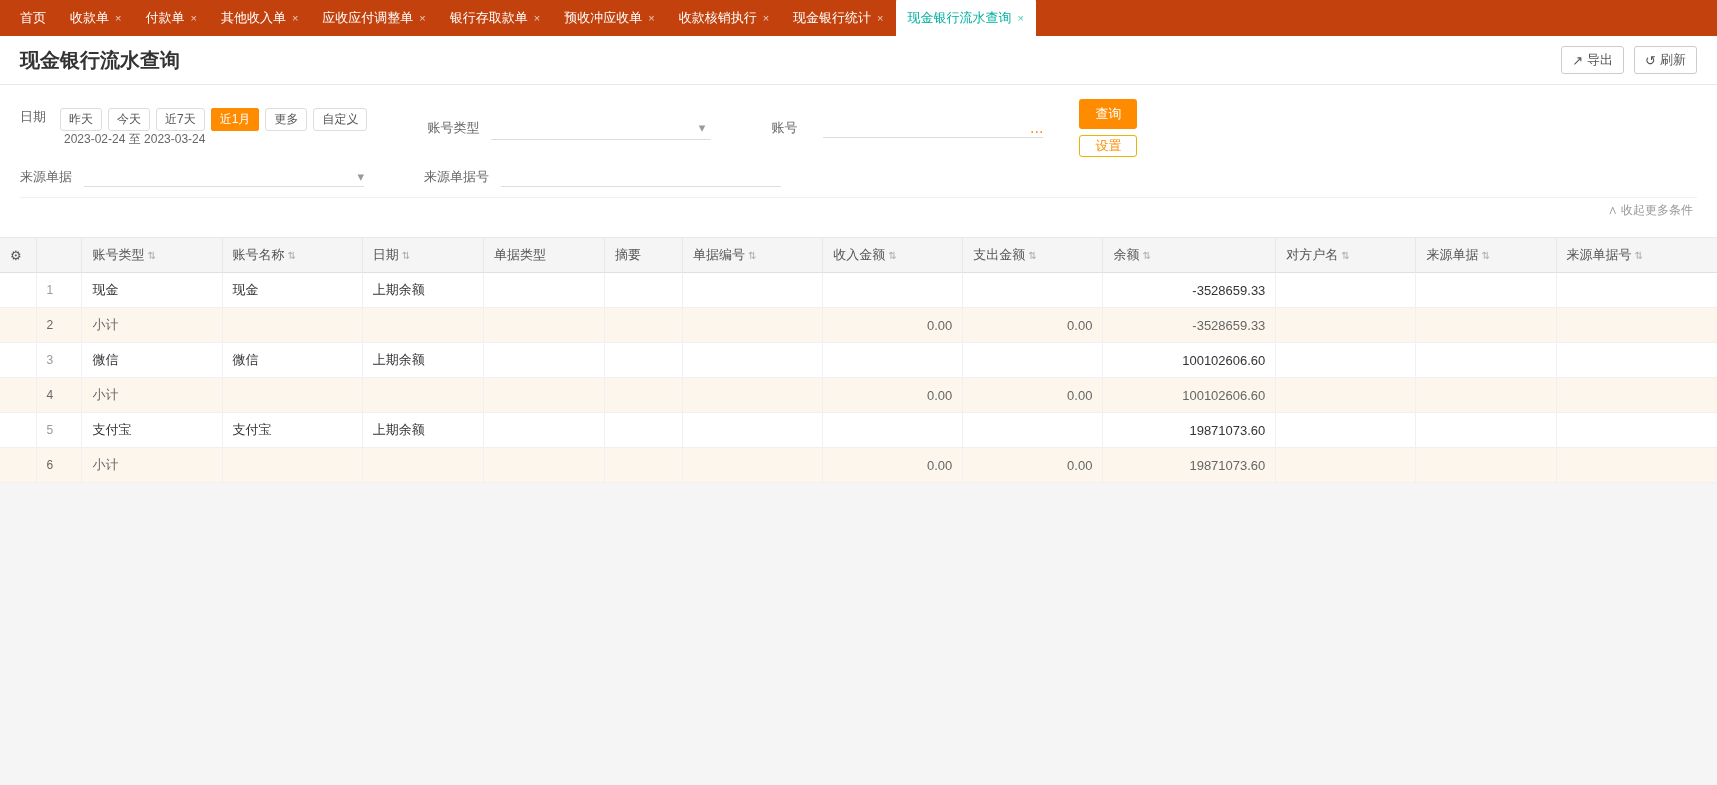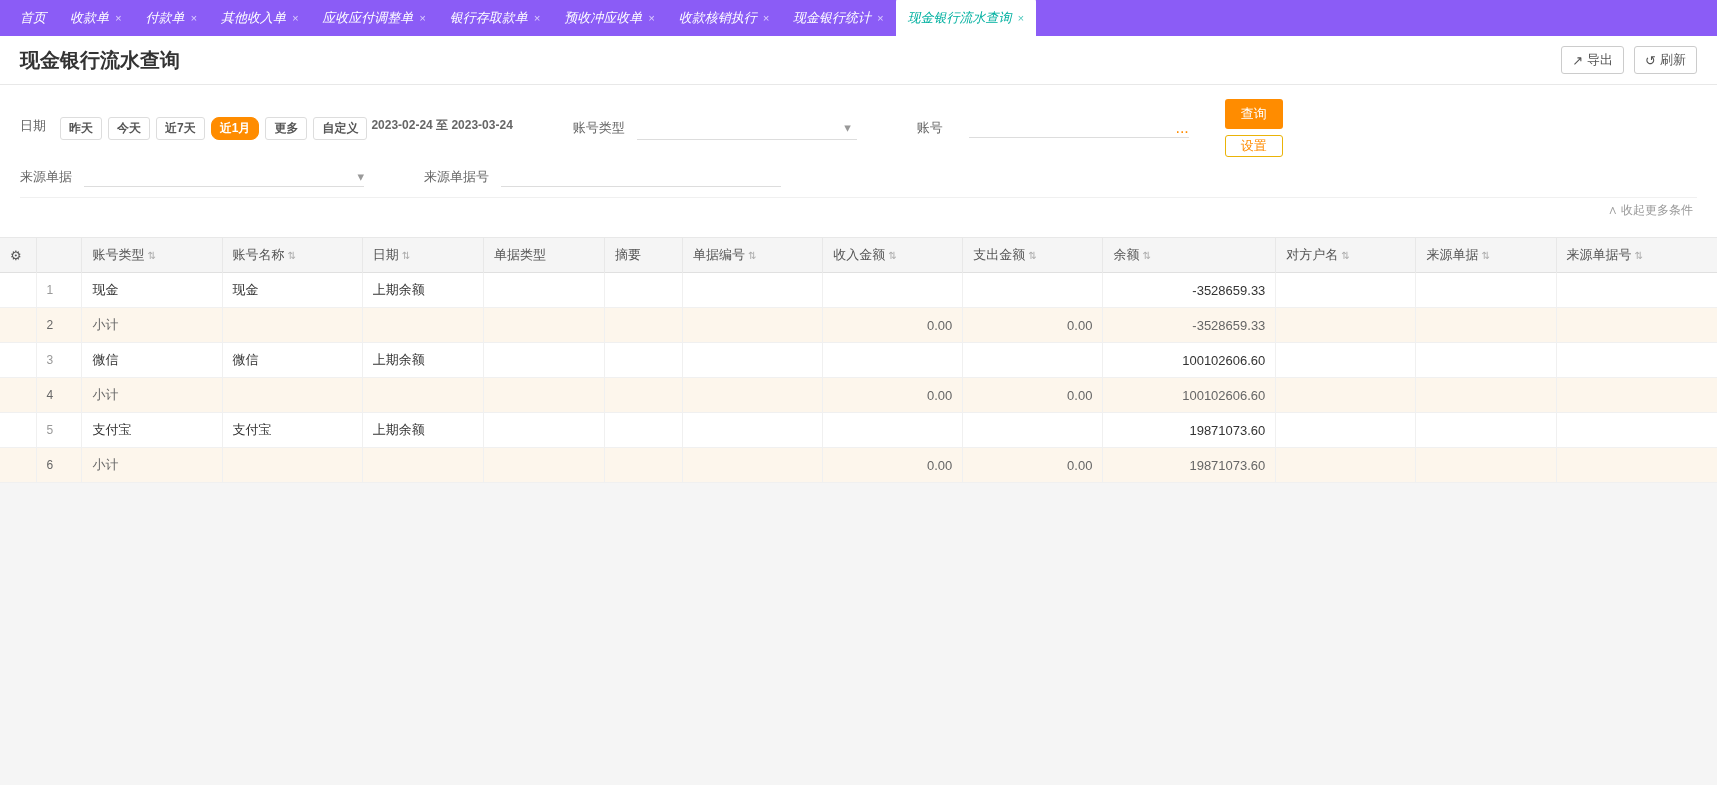--- a/index.html
+++ b/index.html
@@ -1,26 +1,25 @@
 <!DOCTYPE html>
 <html><head>
   <meta charset="utf-8">
   <style>
     * { box-sizing: border-box; margin: 0; padding: 0; }
     body { font-family: 'Microsoft YaHei', Arial, sans-serif; font-size: 13px; background: #f5f5f5; color: #333; }
 
     
     .top-nav {
-      background: #8b5cf6;
+      background: #c2410c;
       display: flex;
       align-items: center;
       height: 36px;
       padding: 0 8px;
       overflow: hidden;
-      font-style: italic;
     }
     .nav-item {
       color: #fff;
       padding: 0 12px;
       height: 40px;
       display: flex;
       align-items: center;
       cursor: pointer;
       white-space: nowrap;
       font-size: 13px;
@@ -104,21 +103,21 @@
       border-radius: 3px;
       cursor: pointer;
       font-size: 12px;
       background: #fff;
       color: #555;
     }
     .date-btn.active {
       background: #ff8c00;
       color: #fff;
       border-color: #ff8c00;
-      border-radius: 8px;
+      border-radius: 2px;
     }
     .date-range {
       font-size: 12px;
       color: #666;
       margin-left: 4px;
     }
     .filter-select {
       border: none;
       border-bottom: 1px solid #ddd;
       padding: 2px 6px;
@@ -210,22 +209,21 @@
     }
     .row-subtotal td { color: #666; }
     .td-number { text-align: right; }
     .row-num { color: #999; font-size: 12px; }
     .gear-col {
       width: 36px;
       text-align: center;
     }
     .date-block {
       display: flex;
-      flex-direction: row;
-      font-weight: bold;
+      flex-direction: column;
     }
   </style>
 </head>
 <body>
 
 <nav class="top-nav">
   <span class="nav-home">首页</span>
   <div id="nav-tabs" style="display:flex;">
       <div class="nav-item">收款单<span class="close-x">×</span></div>
       <div class="nav-item">付款单<span class="close-x">×</span></div>

